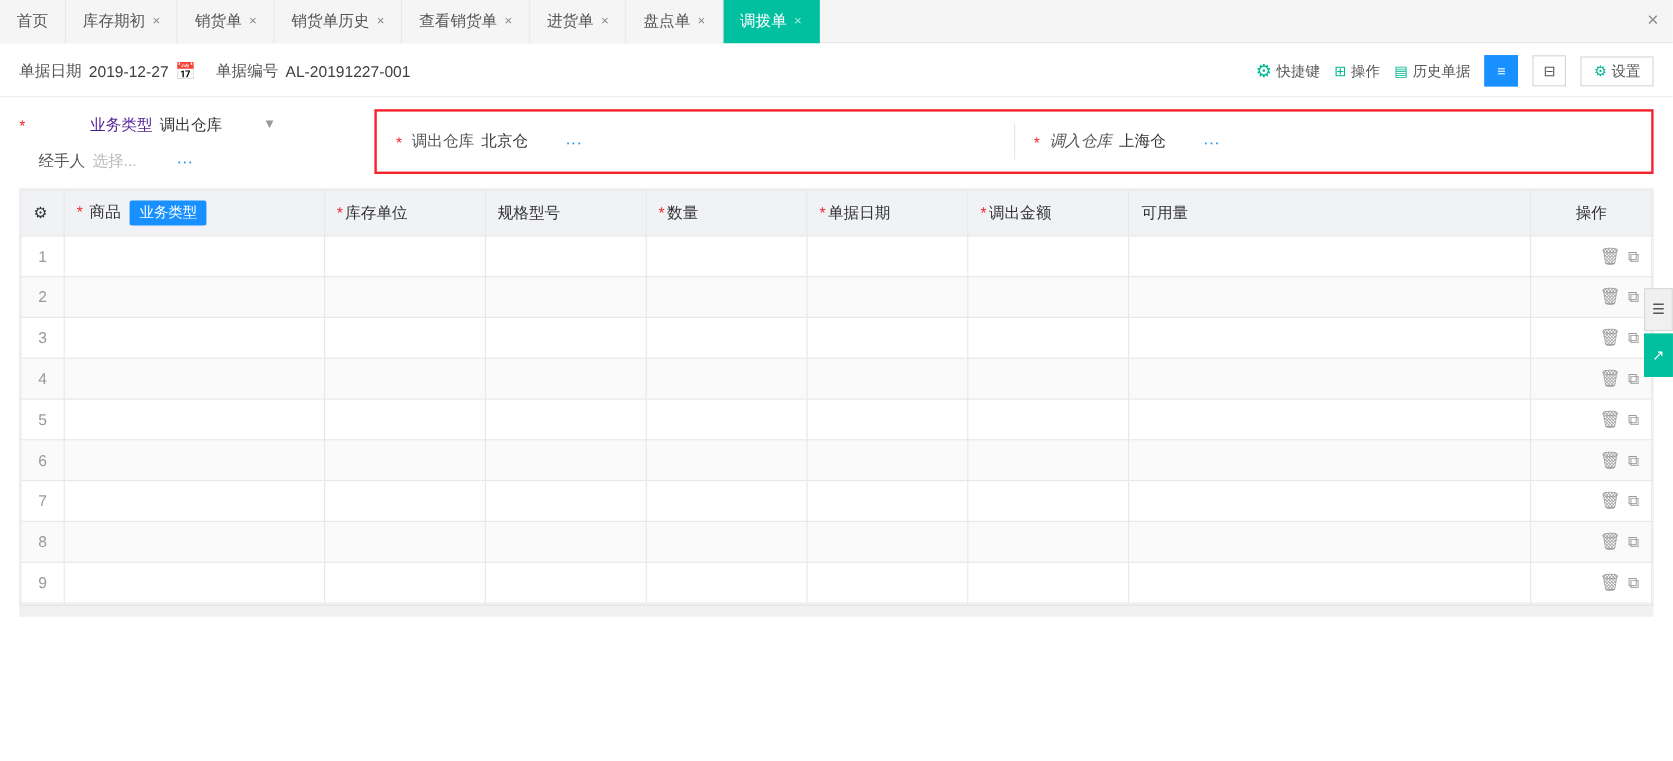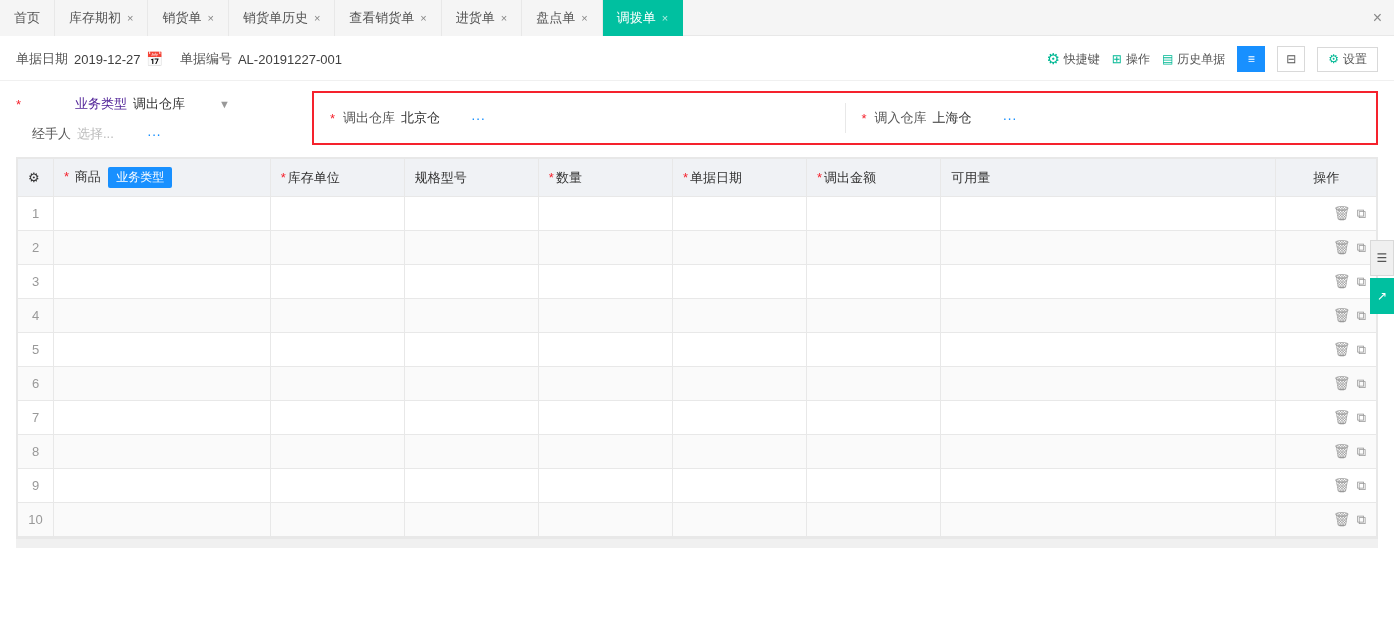--- a/index.html
+++ b/index.html
@@ -416,21 +416,21 @@
             <div class="warehouse-group">
               <span class="required-star">*</span>
               <span style="color:#555;white-space:nowrap;">调出仓库</span>
               <span style="color:#333;min-width:60px;cursor:pointer;">北京仓</span>
               <span class="ellipsis-btn">···</span>
             </div>
             <div class="warehouse-separator"></div>
 
             <div class="warehouse-group">
               <span class="required-star">*</span>
-              <span style="color:#555;white-space:nowrap;">调入仓库</span>
+              <span style="color:#555;white-space:nowrap;font-style:italic;">调入仓库</span>
               <span style="color:#333;min-width:60px;cursor:pointer;">上海仓</span>
               <span class="ellipsis-btn">···</span>
             </div>
           </div>
         </div>
       </div>
     </div>
 
     <div style="padding: 0 16px 0 16px;">
       <div class="data-table-wrapper">
@@ -544,31 +544,20 @@
                 <td class="row-num">9</td>
                 <td style="min-width: 120px;"></td>
                 <td style="min-width: 80px;"></td>
                 <td style="min-width: 80px;"></td>
                 <td style="min-width: 80px;"></td>
                 <td style="min-width: 80px;"></td>
                 <td style="min-width: 80px;"></td>
                 <td style="min-width: 200px;"></td>
                 <td class="ops" style="min-width: 60px;"><span class="op-icon">🗑</span><span class="op-icon" style="font-size: 13px;">⧉</span></td>
               </tr>
-              <tr>
-                <td class="row-num">10</td>
-                <td style="min-width: 120px;"></td>
-                <td style="min-width: 80px;"></td>
-                <td style="min-width: 80px;"></td>
-                <td style="min-width: 80px;"></td>
-                <td style="min-width: 80px;"></td>
-                <td style="min-width: 80px;"></td>
-                <td style="min-width: 200px;"></td>
-                <td class="ops" style="min-width: 60px;"><span class="op-icon">🗑</span><span class="op-icon" style="font-size: 13px;">⧉</span></td>
-              </tr>
             </tbody>
         </table>
       </div>
       <div class="scrollbar-area"></div>
     </div>
 
   </div>
 </div>
 
 <div class="right-float">

